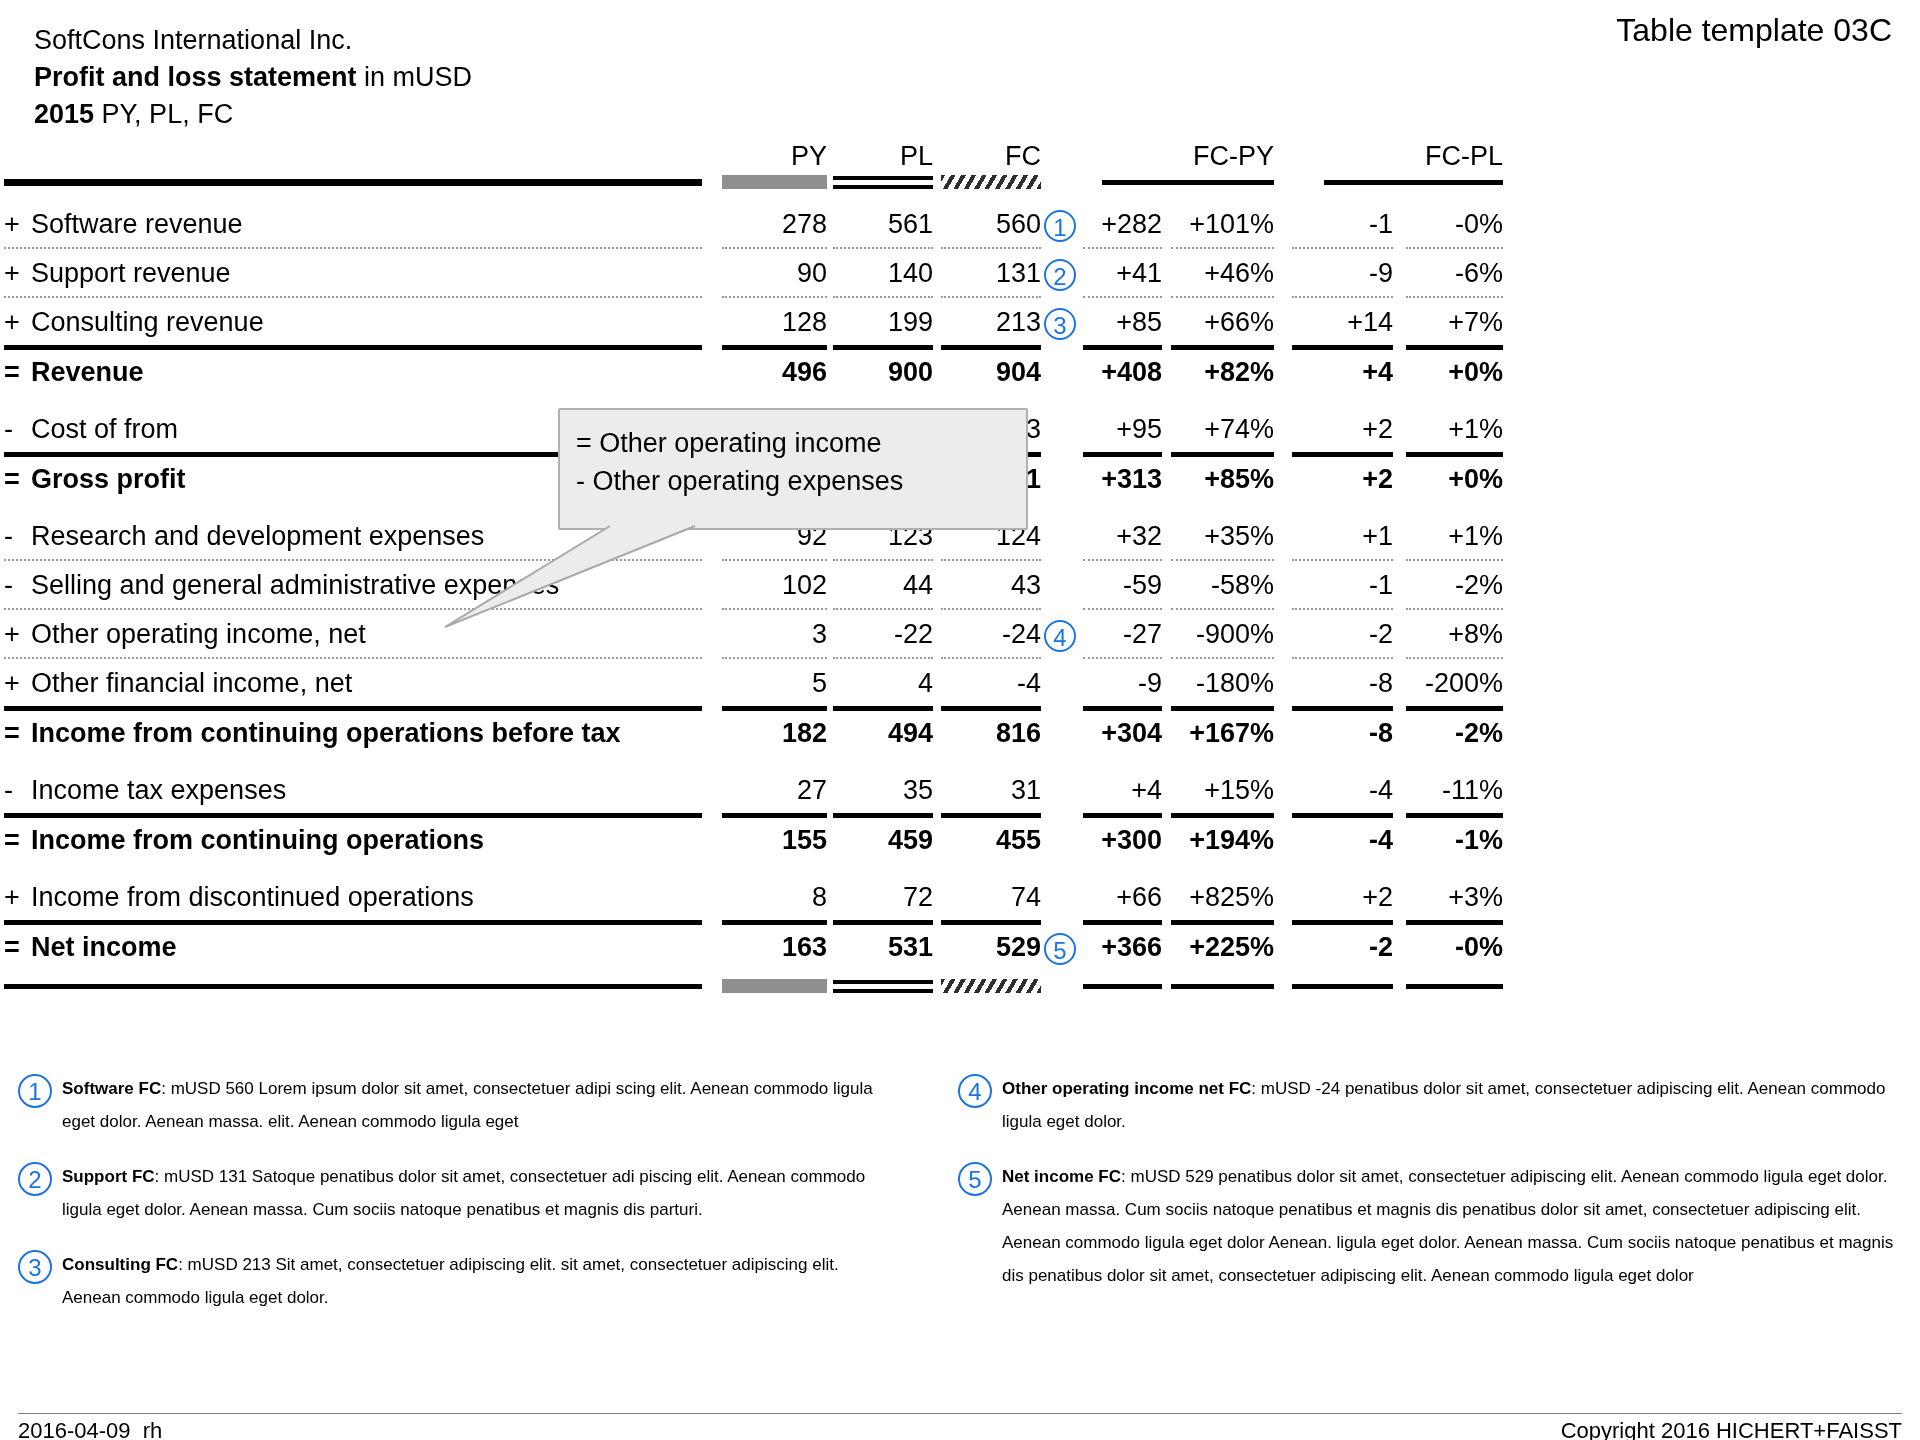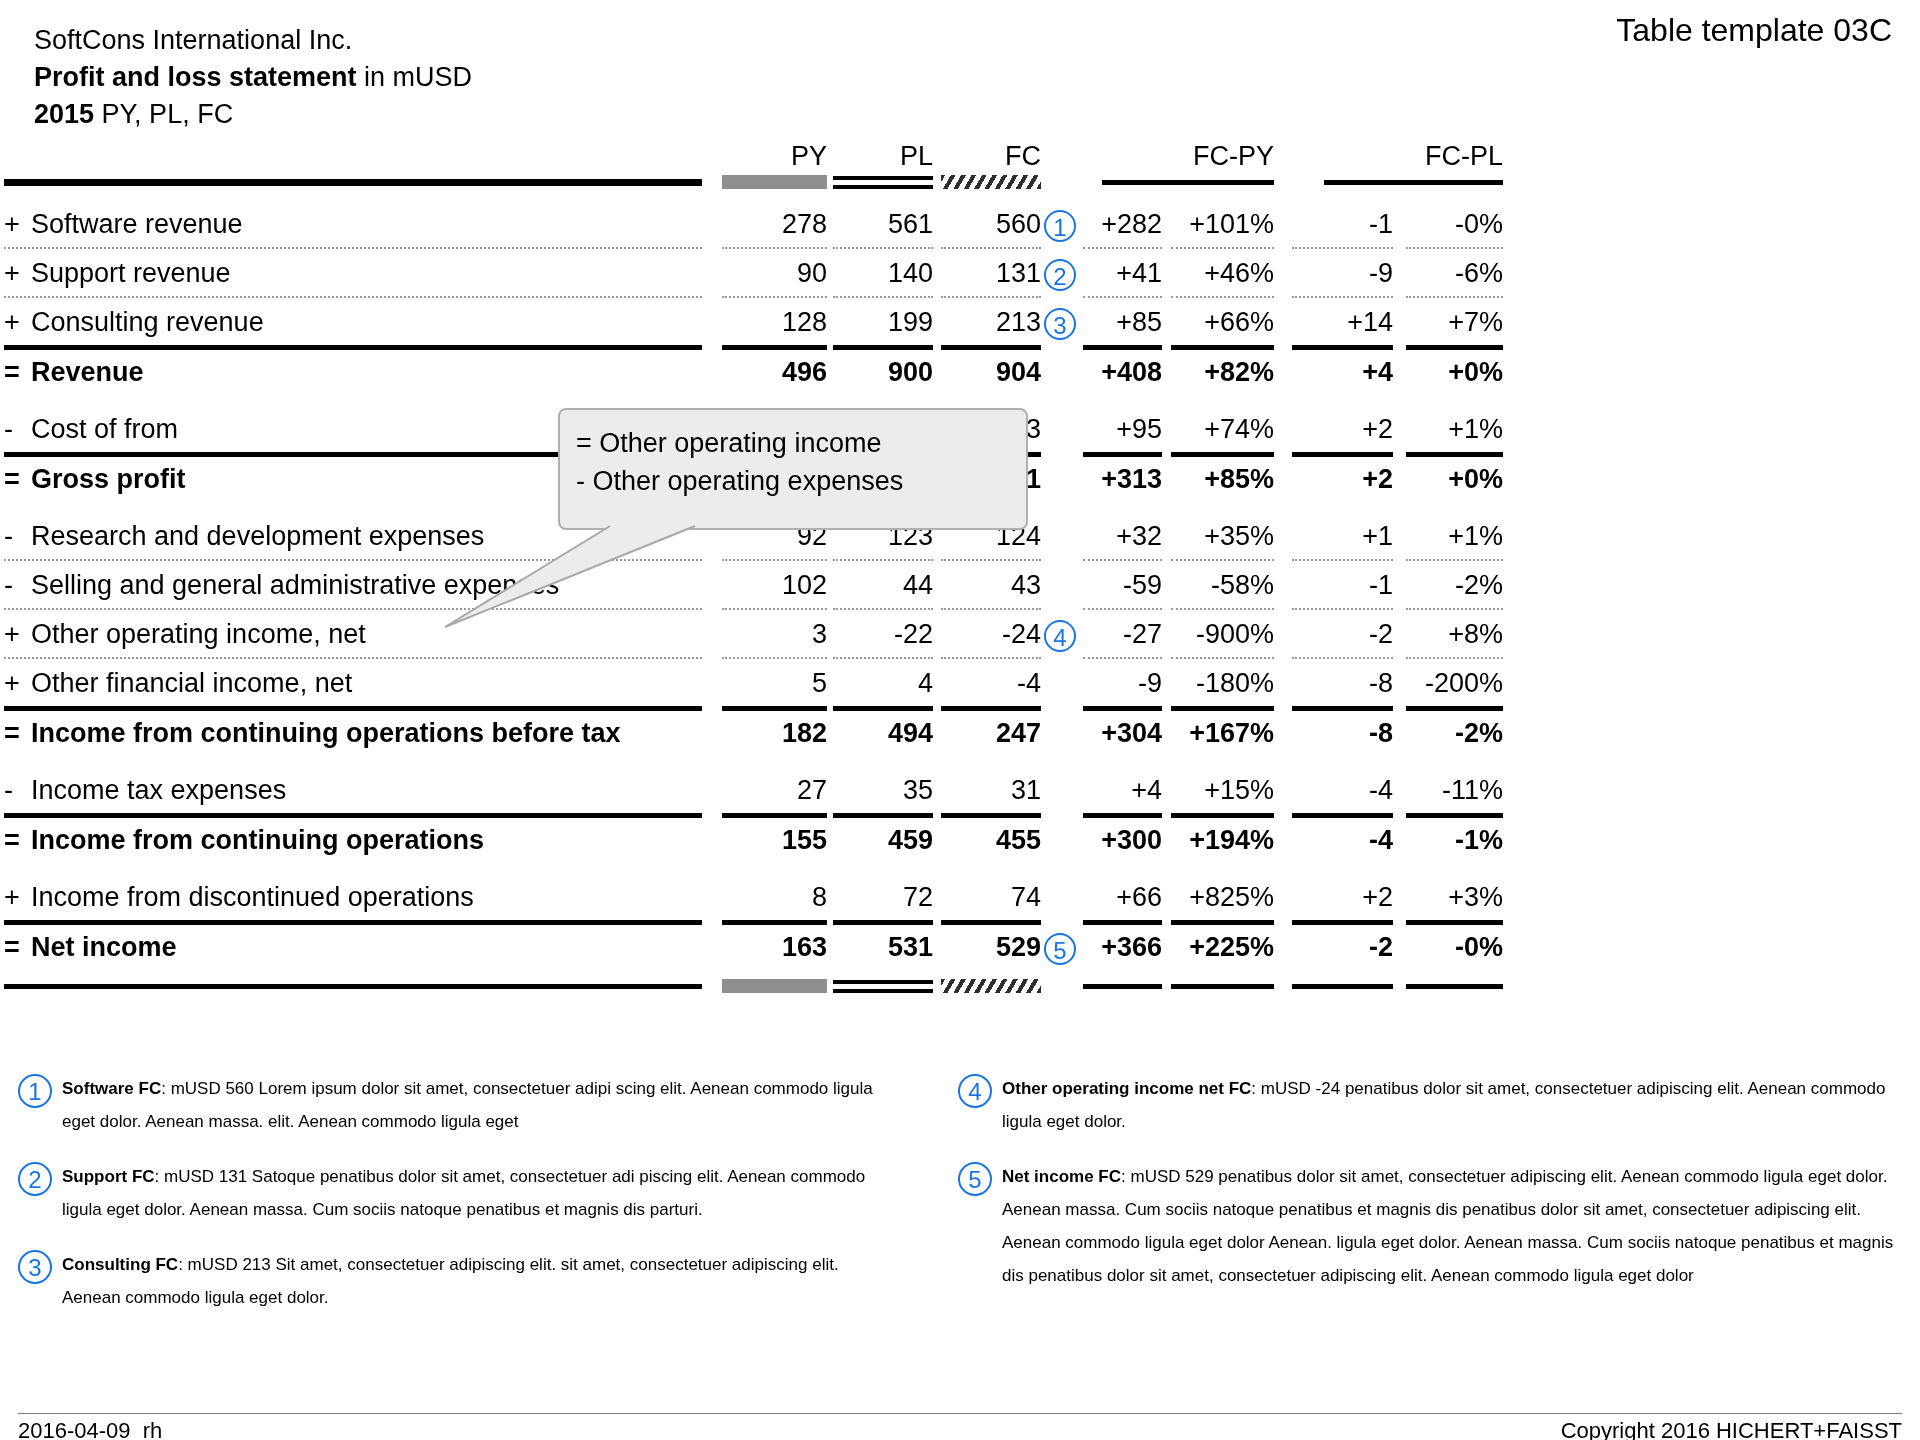--- a/index.html
+++ b/index.html
@@ -52,21 +52,21 @@
   .sep .sg{height:0;}
   .sep.dotted .sg{border-top:2px dotted #9a9a9a;height:2px;}
   .sep.thick .sg{height:5px;background:#000;}
   .s1{grid-column:1;} .s3{grid-column:3;} .s5{grid-column:5;} .s7{grid-column:7;}
   .s9{grid-column:9;} .s11{grid-column:11;} .s13{grid-column:13;} .s15{grid-column:15;}
   .spacer{height:12px;}
   .gap3{height:3px;}
 
   
   .callout{position:absolute;left:558px;top:408px;width:470px;height:122px;z-index:30;
-           background:#ececec;border:2px solid #b0b0b0;border-radius:8px;box-sizing:border-box;
+           background:#ececec;border:2px solid #b0b0b0;border-radius:2px;box-sizing:border-box;
            font-size:27px;line-height:38px;padding:14px 0 0 16px;}
   .callout-tail{position:absolute;left:430px;top:515px;z-index:31;pointer-events:none;}
 
   
   .fncol{position:absolute;top:1072px;}
   .fncol.left{left:18px;width:856px;}
   .fncol.right{left:958px;width:944px;}
   .fn{display:grid;grid-template-columns:44px 1fr;margin-bottom:22px;}
   .fn-circ{width:34px;height:34px;border:2px solid #1b74e0;border-radius:50%;color:#1b74e0;
            font-size:24px;line-height:32px;text-align:center;box-sizing:border-box;margin-top:2px;}
@@ -330,21 +330,21 @@
           <div class="sg s13"></div>
           <div class="sg s15"></div>
         </div>
         <div class="trow bold">
           <div class="cell-label">
             <span class="pfx">=</span>
             <span>Income from continuing operations before tax</span>
           </div>
           <div class="num c-py">182</div>
           <div class="num c-pl">494</div>
-          <div class="num c-fc">247</div>
+          <div class="num c-fc">816</div>
           <div class="c-note"></div>
           <div class="num c-d1">+304</div>
           <div class="num c-d2">+167%</div>
           <div class="num c-d3">-8</div>
           <div class="num c-d4">-2%</div>
         </div>
         <div class="spacer"></div>
         <div class="trow">
           <div class="cell-label">
             <span class="pfx">-</span>

